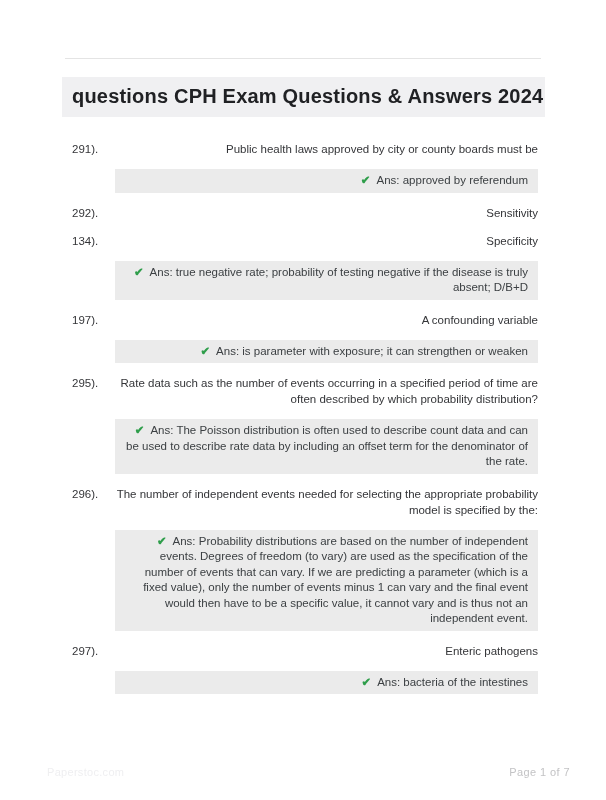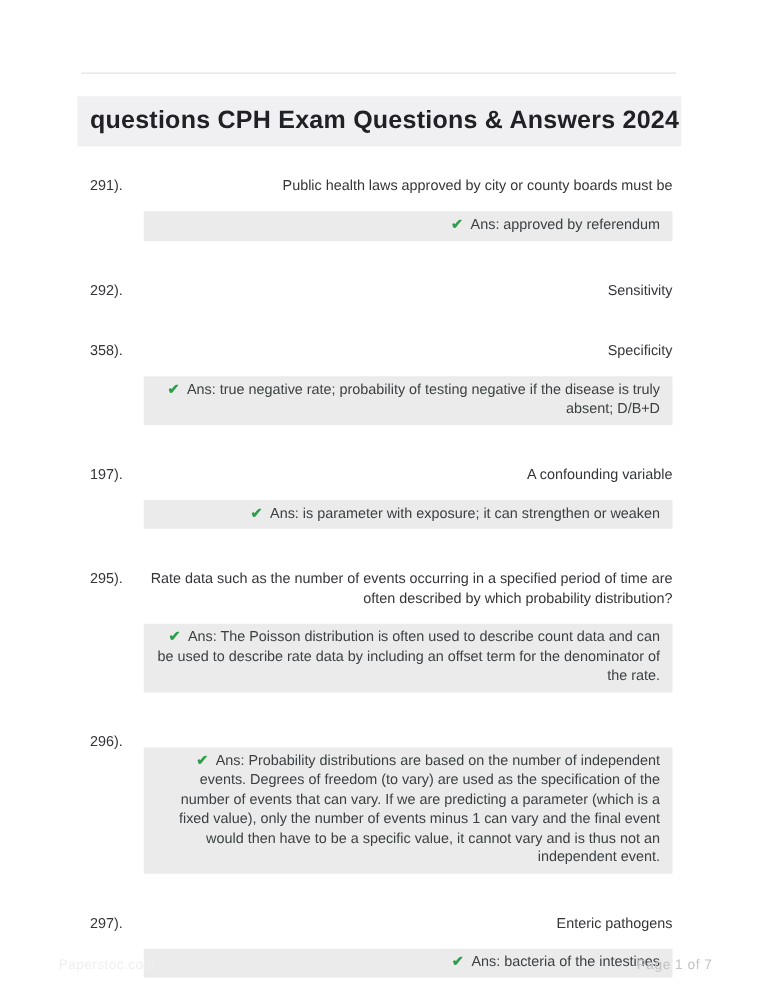--- a/index.html
+++ b/index.html
@@ -39,21 +39,21 @@
     white-space: nowrap;
   }
   .content {
     position: absolute;
     left: 72px;
     top: 141px;
     width: 466px;
   }
   .qa-row {
     display: flex;
-    margin-bottom: 32px;
+    margin-bottom: 12px;
   }
   .q-num {
     flex: none;
     width: 43px;
     font-size: 11.5px;
     line-height: 16px;
     color: #343538;
   }
   .q-body {
     flex: 1;
@@ -122,21 +122,21 @@
   </div>
 
   <div class="qa-row">
     <div class="q-num">292).</div>
     <div class="q-body">
       <div class="q-text">Sensitivity</div>
     </div>
   </div>
 
   <div class="qa-row">
-    <div class="q-num">358).</div>
+    <div class="q-num">134).</div>
     <div class="q-body">
       <div class="q-text">Specificity</div>
       <div class="answer-box">
         <span class="check-icon">✔</span><span class="answer-text">Ans: true negative rate; probability of testing negative if the disease is truly absent; D/B+D</span>
       </div>
     </div>
   </div>
 
   <div class="qa-row">
     <div class="q-num">197).</div>
@@ -154,20 +154,21 @@
       <div class="q-text">Rate data such as the number of events occurring in a specified period of time are often described by which probability distribution?</div>
       <div class="answer-box">
         <span class="check-icon">✔</span><span class="answer-text">Ans: The Poisson distribution is often used to describe count data and can be used to describe rate data by including an offset term for the denominator of the rate.</span>
       </div>
     </div>
   </div>
 
   <div class="qa-row">
     <div class="q-num">296).</div>
     <div class="q-body">
+      <div class="q-text">The number of independent events needed for selecting the appropriate probability model is specified by the:</div>
       <div class="answer-box">
         <span class="check-icon">✔</span><span class="answer-text">Ans: Probability distributions are based on the number of independent events. Degrees of freedom (to vary) are used as the specification of the number of events that can vary. If we are predicting a parameter (which is a fixed value), only the number of events minus 1 can vary and the final event would then have to be a specific value, it cannot vary and is thus not an independent event.</span>
       </div>
     </div>
   </div>
 
   <div class="qa-row">
     <div class="q-num">297).</div>
     <div class="q-body">
       <div class="q-text">Enteric pathogens</div>

